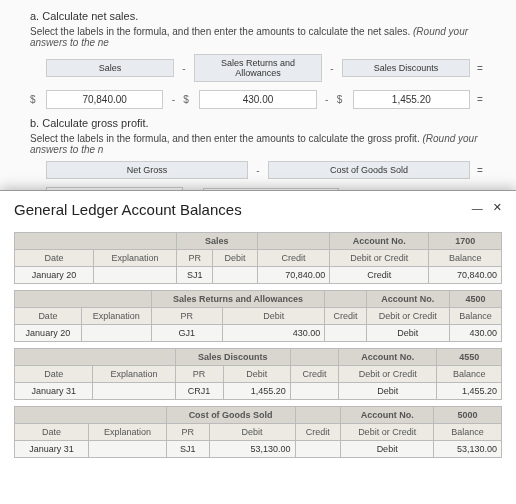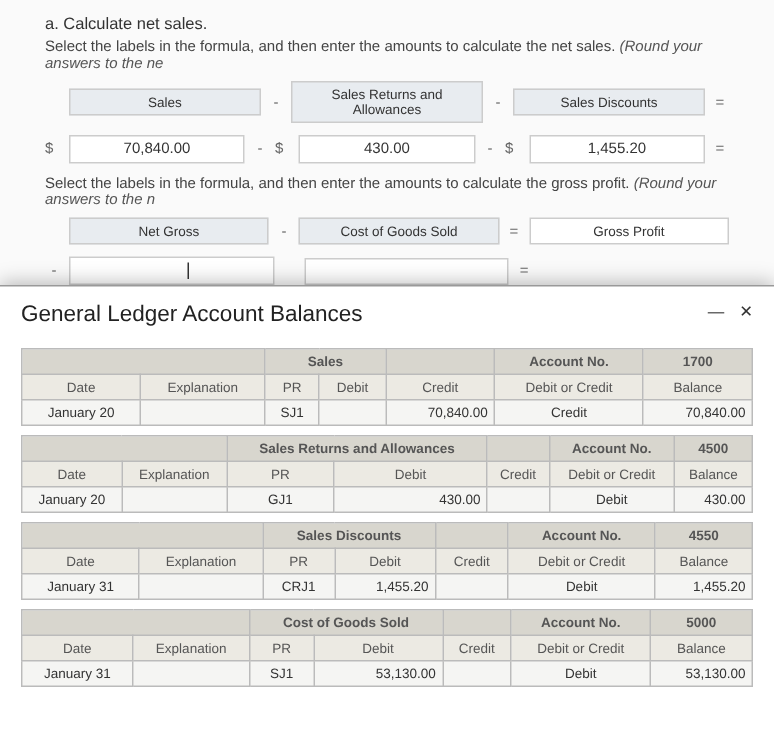--- a/index.html
+++ b/index.html
@@ -118,32 +118,32 @@
     <div class="col val-box">70,840.00</div>
     <div class="op">-</div>
       <div class="currency">$</div>
     <div class="col val-box">430.00</div>
     <div class="op">-</div>
       <div class="currency">$</div>
     <div class="col val-box">1,455.20</div>
     <div class="op">=</div>
   </div>
 
+  <div class="bold">b. Calculate gross profit.</div>
   <div class="instr">
     <span>Select the labels in the formula, and then enter the amounts to calculate the gross profit.</span>
     <span class="round">(Round your answers to the n</span>
   </div>
 
   <div class="formula-row">
     <div class="op"></div>
     <div class="col label-box">Net Gross</div>
     <div class="op">-</div>
     <div class="col label-box">Cost of Goods Sold</div>
     <div class="op">=</div>
-    <div class="col label-box" style="background:#fff">Gross Profit</div>
   </div>
   <div class="formula-row">
     <div class="op">-</div>
     <div class="col val-box"><span class="cursor"></span></div>
     <div class="op"></div>
     <div class="col val-box"></div>
     <div class="op">=</div>
     <div class="col"></div>
   </div>
 </div>

